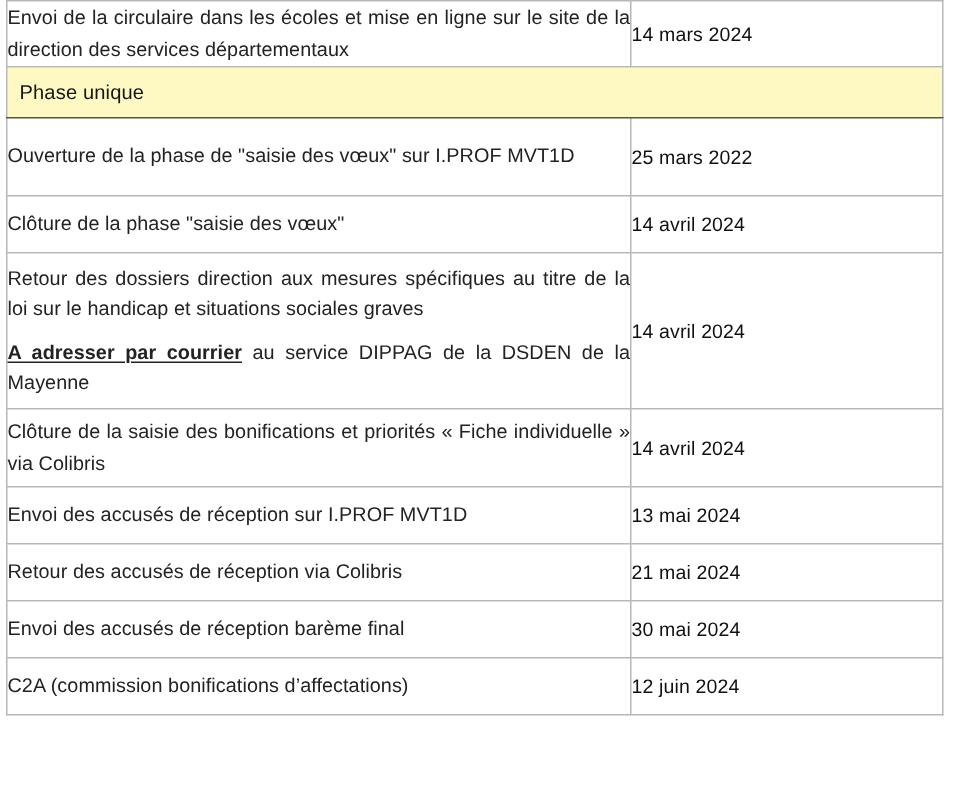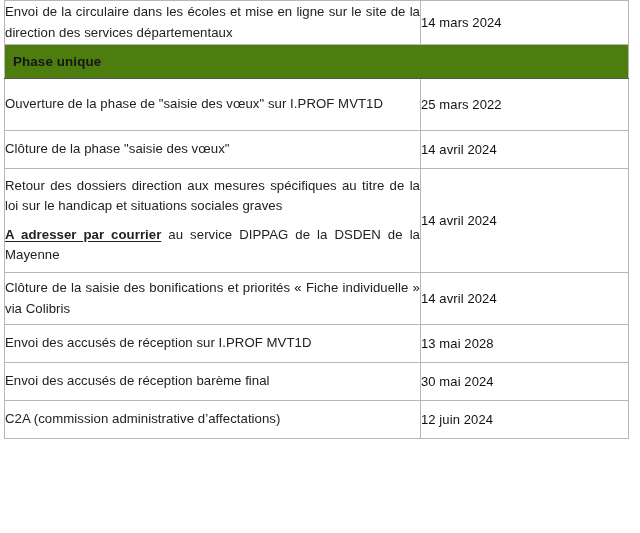--- a/index.html
+++ b/index.html
@@ -68,27 +68,27 @@
   .cell-date {
     font-size: 13px;
     font-weight: normal;
     color: #111111;
     padding: 7px 6px;
     letter-spacing: 0.1px;
   }
 
   
   tr.section-row td.cell-section {
-    background: #4d7c0f;
+    background: #fef9c3;
     border-left: 1px solid #b7b7b7;
     border-right: 1px solid #b7b7b7;
     border-top: 1px solid #b7b7b7;
     border-bottom: 1px solid #555555;
     font-size: 13.4px;
-    font-weight: bold;
+    font-weight: normal;
     color: #161616;
     padding: 9px 9px 9px 8px;
     text-align: left;
     letter-spacing: 0.1px;
   }
 
   
   .h-r1 { height: 44px; padding-left: 42px; }
   .h-r3 { height: 52px; }
   .h-r4 { height: 38px; }
@@ -149,34 +149,40 @@
         <td class="cell-task">
           <p>Clôture de la saisie des bonifications et priorités « Fiche individuelle » via Colibris</p>
         </td>
         <td class="cell-date">14 avril 2024</td>
       </tr>
 
       <tr class="h-r7">
         <td class="cell-task">
           <p>Envoi des accusés de réception sur I.PROF MVT1D</p>
         </td>
-        <td class="cell-date">13 mai 2028</td>
+        <td class="cell-date">13 mai 2024</td>
       </tr>
 
+      <tr class="h-r8">
+        <td class="cell-task">
+          <p>Retour des accusés de réception  via Colibris</p>
+        </td>
+        <td class="cell-date">21 mai 2024</td>
+      </tr>
 
       <tr class="h-r9">
         <td class="cell-task">
           <p>Envoi des accusés de réception barème final</p>
         </td>
         <td class="cell-date">30 mai 2024</td>
       </tr>
 
       <tr class="h-r10">
         <td class="cell-task">
-          <p>C2A (commission administrative d’affectations)</p>
+          <p>C2A (commission bonifications d’affectations)</p>
         </td>
         <td class="cell-date">12 juin 2024</td>
       </tr>
 
 
     </tbody>
   </table>
 
 </div>
 

